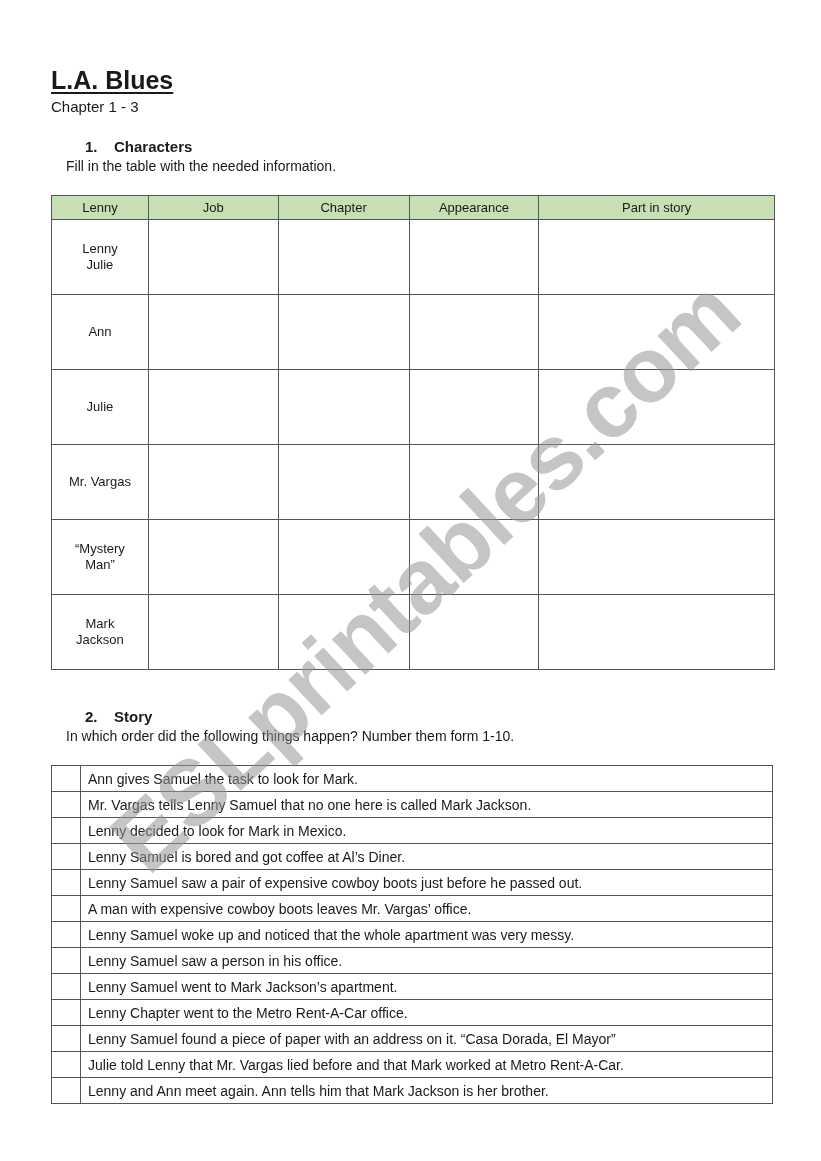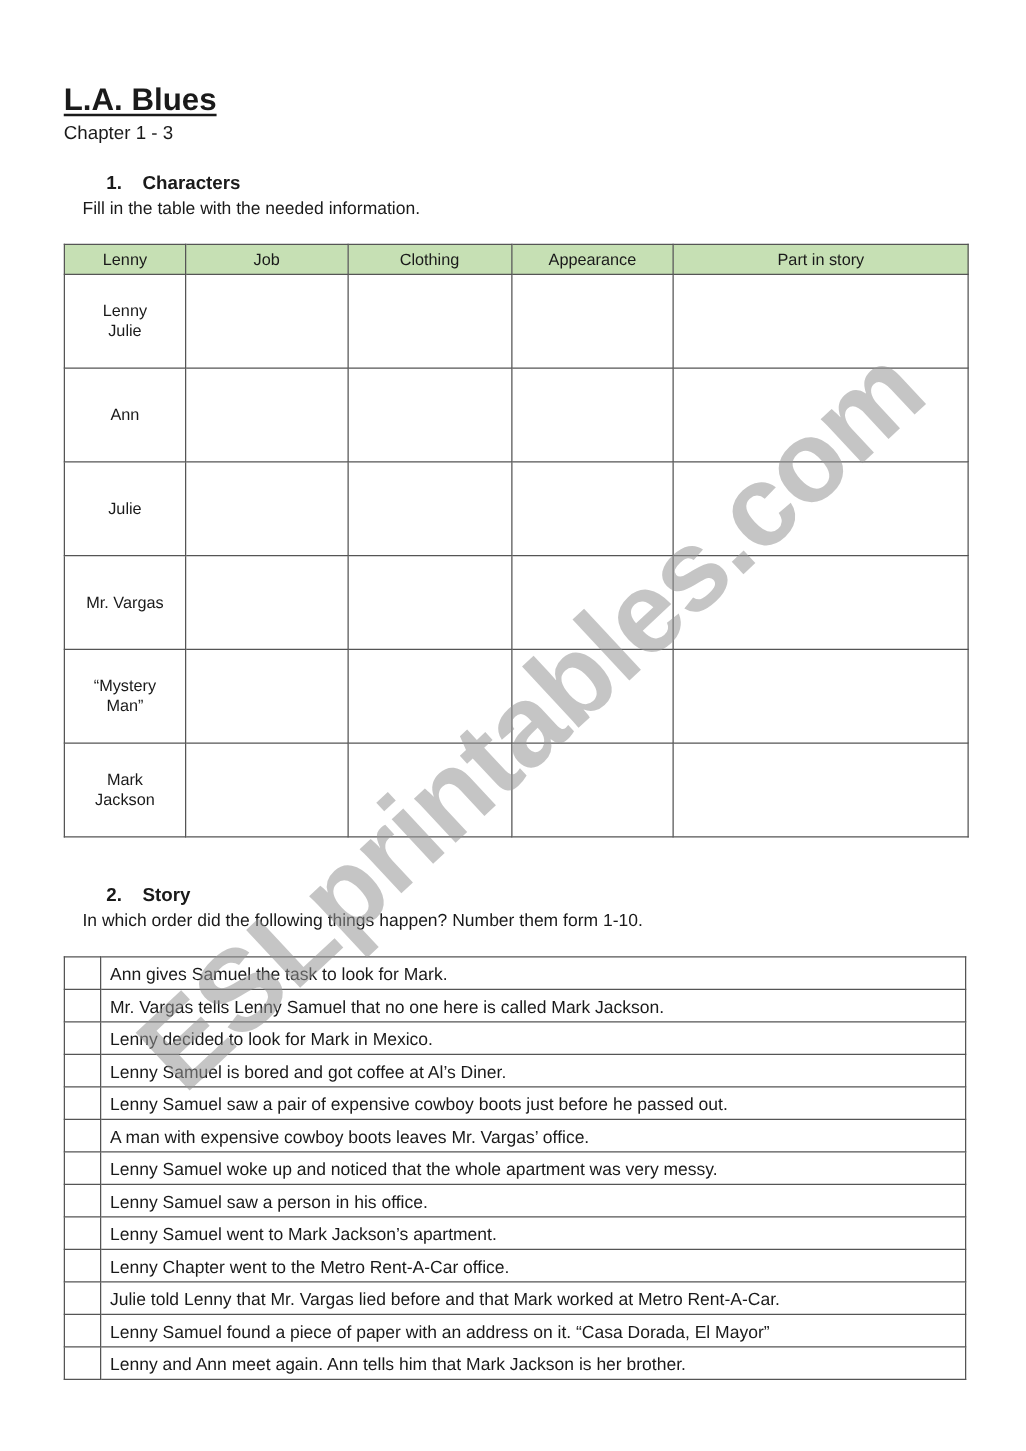--- a/index.html
+++ b/index.html
@@ -47,21 +47,21 @@
       <col style="width:97px">
         <col style="width:130px">
         <col style="width:131px">
         <col style="width:130px">
         <col style="width:236px">
     </colgroup>
     <thead>
       <tr>
         <th>Lenny</th>
         <th>Job</th>
-        <th>Clothing</th>
+        <th>Chapter</th>
         <th>Appearance</th>
         <th>Part in story</th>
       </tr>
     </thead>
     <tbody>
       <tr>
         <td class="name"><span>Lenny</span><br><span>Julie</span></td>
         <td></td>
           <td></td>
           <td></td>
@@ -147,25 +147,25 @@
       <tr>
           <td class="box"></td>
           <td class="text">Lenny Samuel went to Mark Jackson’s apartment.</td>
         </tr>
       <tr>
           <td class="box"></td>
           <td class="text">Lenny Chapter went to the Metro Rent-A-Car office.</td>
         </tr>
       <tr>
           <td class="box"></td>
-          <td class="text">Julie told Lenny that Mr. Vargas lied before and that Mark worked at Metro Rent-A-Car.</td>
+          <td class="text">Lenny Samuel found a piece of paper with an address on it. “Casa Dorada, El Mayor”</td>
         </tr>
       <tr>
           <td class="box"></td>
-          <td class="text">Lenny Samuel found a piece of paper with an address on it. “Casa Dorada, El Mayor”</td>
+          <td class="text">Julie told Lenny that Mr. Vargas lied before and that Mark worked at Metro Rent-A-Car.</td>
         </tr>
       <tr>
           <td class="box"></td>
           <td class="text">Lenny and Ann meet again. Ann tells him that Mark Jackson is her brother.</td>
         </tr>
     </tbody>
   </table>
 
   <div class="watermark">ESLprintables.com</div>
 </div>

